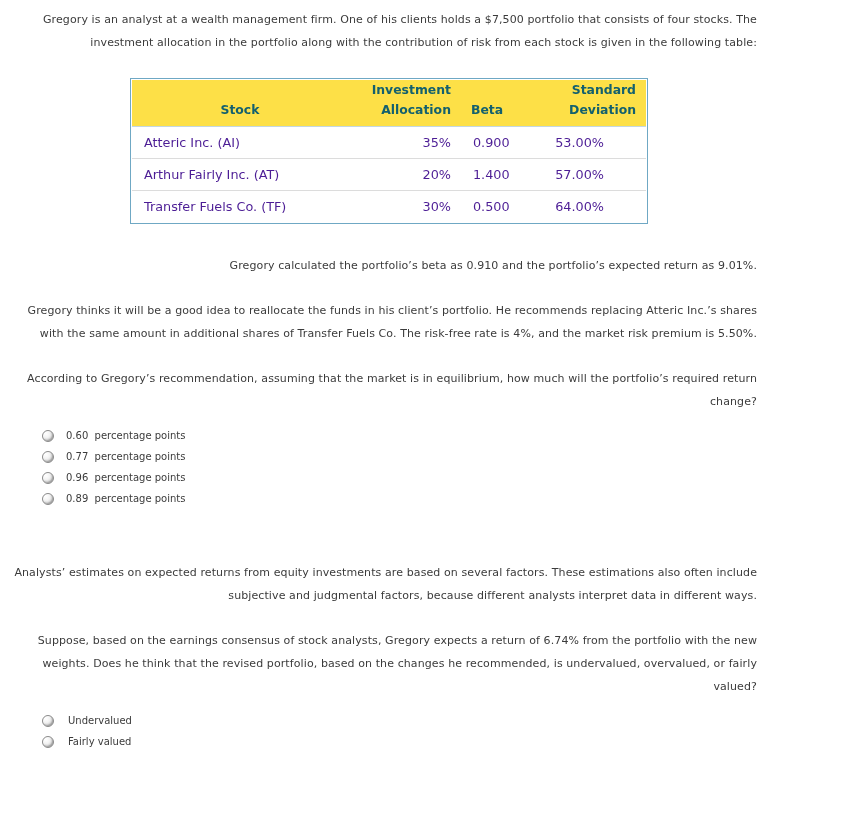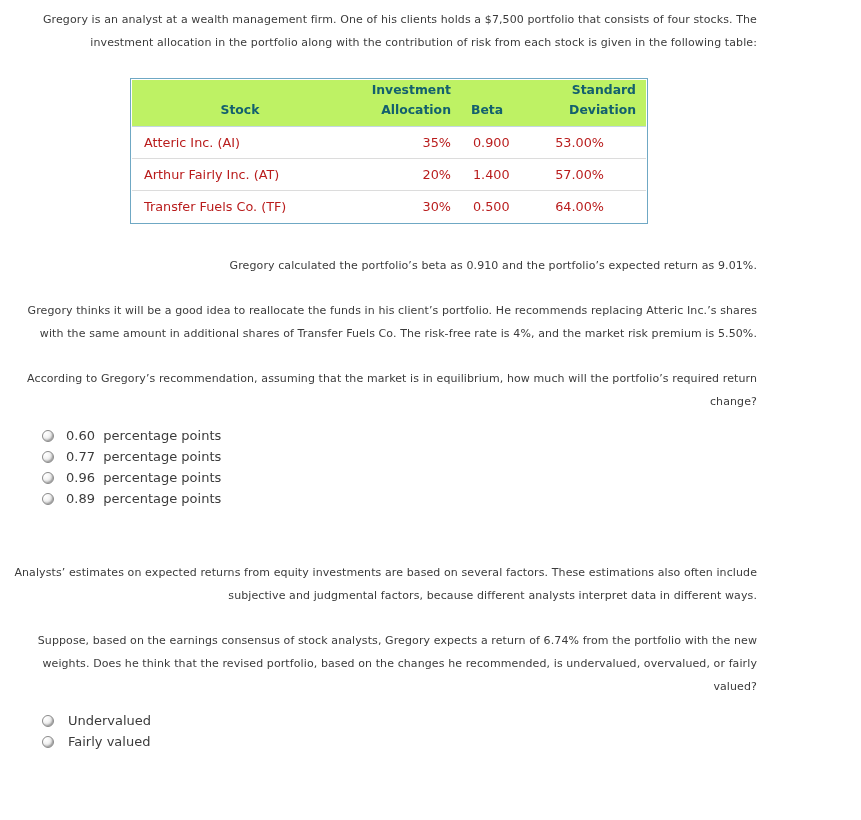--- a/index.html
+++ b/index.html
@@ -42,42 +42,42 @@
     box-sizing: border-box;
     background: #ffffff;
     padding: 1px;
   }
   table.data {
     border-collapse: collapse;
     width: 100%;
     table-layout: fixed;
   }
   table.data thead th {
-    background: #bef264;
+    background: #fde047;
     color: #13606e;
     font-size: 12.4px;
     font-weight: bold;
     padding: 0;
     vertical-align: bottom;
     line-height: 20px;
     height: 44px;
     border-bottom: 1px solid #c3d7e2;
   }
   table.data thead th .hline {
     display: block;
     padding: 0 10px 6px 10px;
   }
   th.col-stock  { width: 42%; text-align: center; }
   th.col-alloc  { width: 22%; text-align: right; }
   th.col-beta   { width: 16%; text-align: left; }
   th.col-sd     { width: 20%; text-align: right; }
 
   table.data tbody td {
     font-size: 12.8px;
-    color: #b91c1c;
+    color: #4c1d95;
     padding: 6px 10px 6px 12px;
     border-bottom: 1px solid #dcdcdc;
     height: 19px;
     line-height: 19px;
   }
   table.data tbody tr:last-child td { border-bottom: none; }
   td.c-name  { text-align: left; }
   td.c-num   { text-align: right; padding-right: 22px; }
   td.c-beta  { text-align: left; padding-right: 28px; }
   td.c-sd    { text-align: left; padding-right: 30px; }
@@ -100,21 +100,21 @@
     border-radius: 50%;
     border: 1px solid #8a8a8a;
     background: radial-gradient(circle at 33% 30%, #ffffff 0%, #f2f2f2 38%, #c9c9c9 72%, #9a9a9a 100%);
     box-shadow: inset -1px -1px 1px rgba(120,120,120,0.45), inset 1px 1px 1px rgba(255,255,255,0.9);
     box-sizing: border-box;
     flex: 0 0 auto;
     cursor: pointer;
   }
   .opt-label {
     margin-left: 12px;
-    font-size: 13px;
+    font-size: 10px;
     color: #3b3b3b;
     line-height: 21px;
     white-space: pre;
   }
   .options.tight .opt-label { margin-left: 14px; }
 </style>
 </head>
 <body>
 
 <div class="page">

